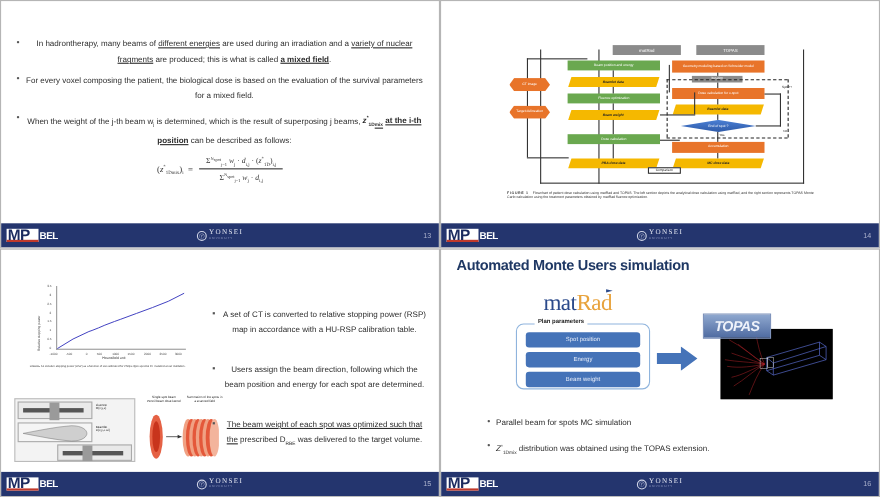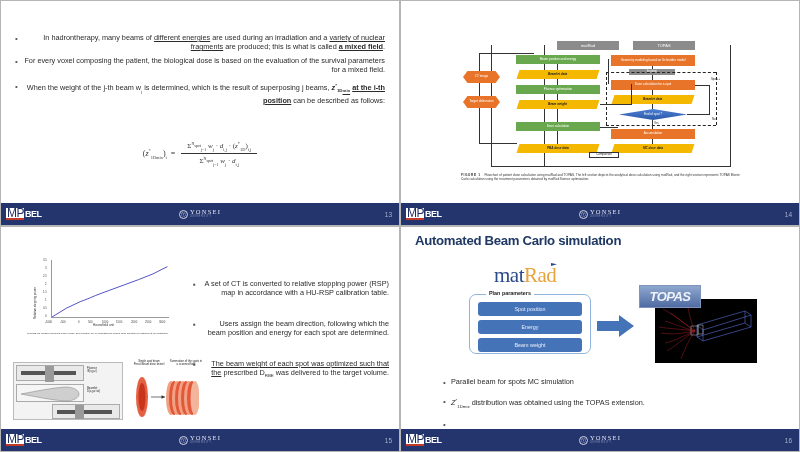--- a/index.html
+++ b/index.html
@@ -15,41 +15,41 @@
     position:absolute; left:14px; top:6px; right:10px;
     font-size:13.2px; font-weight:bold; color:#1F3864; letter-spacing:-0.3px;
     white-space:nowrap;
   }
   .footer {
     position:absolute; left:0; right:0; bottom:0; height:22px;
     background:#24356E; display:flex; align-items:center;
   }
   .logo-mpbel { display:flex; align-items:flex-end; margin-left:5px; }
   .logo-mp {
-    background:#ffffff; color:#1b2a5e; font-weight:normal; font-size:12px;
-    line-height:9px; padding:1px 0 0 1px; letter-spacing:-0.5px;
+    background:#ffffff; color:#1b2a5e; font-weight:bold; font-size:14px;
+    line-height:9px; padding:1px 8px 0 1px; letter-spacing:-0.5px;
     border-bottom:2px solid #c0392b;
   }
   .logo-bel { color:#ffffff; font-weight:bold; font-size:9px; line-height:11px; letter-spacing:-0.5px; margin-left:1px;}
   .logo-yonsei { position:absolute; left:50%; transform:translateX(-50%); display:flex; align-items:center; gap:2px; }
   .ysi-seal {
     width:9px; height:9px; border-radius:50%; border:1px solid #cfd4e6;
     display:flex; align-items:center; justify-content:center;
     font-size:5px; color:#cfd4e6;
   }
   .ysi-txt { display:flex; flex-direction:column; line-height:1; }
   .ysi-name { color:#e4e7f2; font-size:6.5px; letter-spacing:1.2px; font-family:"Liberation Serif", serif; }
   .ysi-sub { color:#8e98bf; font-size:2.6px; letter-spacing:0.6px; }
   .pagenum { position:absolute; right:7px; color:#aab0cc; font-size:6.5px; }
 
   
   .bullets { position:absolute; }
   .bullet { display:flex; margin-bottom:5px; color:#2b2b2b; }
   .bullet .dot { width:8px; flex:0 0 8px; font-size:8px; line-height:11px; color:#555; }
-  .bullet .txt { font-size:7.3px; line-height:9px; text-align:right; }
+  .bullet .txt { font-size:7.3px; line-height:14px; text-align:center; }
   u.ul { text-decoration:underline; }
   b.bd { font-weight:bold; }
 
   
   .formula { position:absolute; left:0; right:0; text-align:center; font-family:"Liberation Serif", serif; color:#333; }
   .frac { display:inline-block; vertical-align:middle; text-align:center; }
   .frac .num { border-bottom:1px solid #333; padding:0 6px 1px 6px; }
   .frac .den { padding:2px 6px 0 6px; }
   .xsm { font-size:4px; }
   sub.s { font-size:4.4px; }
@@ -351,21 +351,21 @@
           <span class="ysi-name">YONSEI</span>
           <span class="ysi-sub">UNIVERSITY</span>
         </span>
       </div>
       <div class="pagenum">15</div>
     </div>
   </div>
 
   <div class="slide">
     <div class="slide-body">
-      <div class="title">Automated Beam Carlo simulation</div>
+      <div class="title">Automated Monte Users simulation</div>
 
       <div class="matrad" style="left:93px; top:36px;">
         <span class="m1">mat</span><span class="m2">Rad</span>
         <svg width="10" height="10" viewBox="0 0 10 10" style="position:absolute; right:-3px; top:-1px;">
           <path d="M2,9 L2,1 L8,2.3 L2,4" fill="#2b4a8b"></path>
         </svg>
       </div>
 
       <div class="planbox" style="left:68px; top:67px; width:122px; height:60px;"></div>
       <div class="planlegend" style="left:85px; top:63px;">Plan parameters</div>

